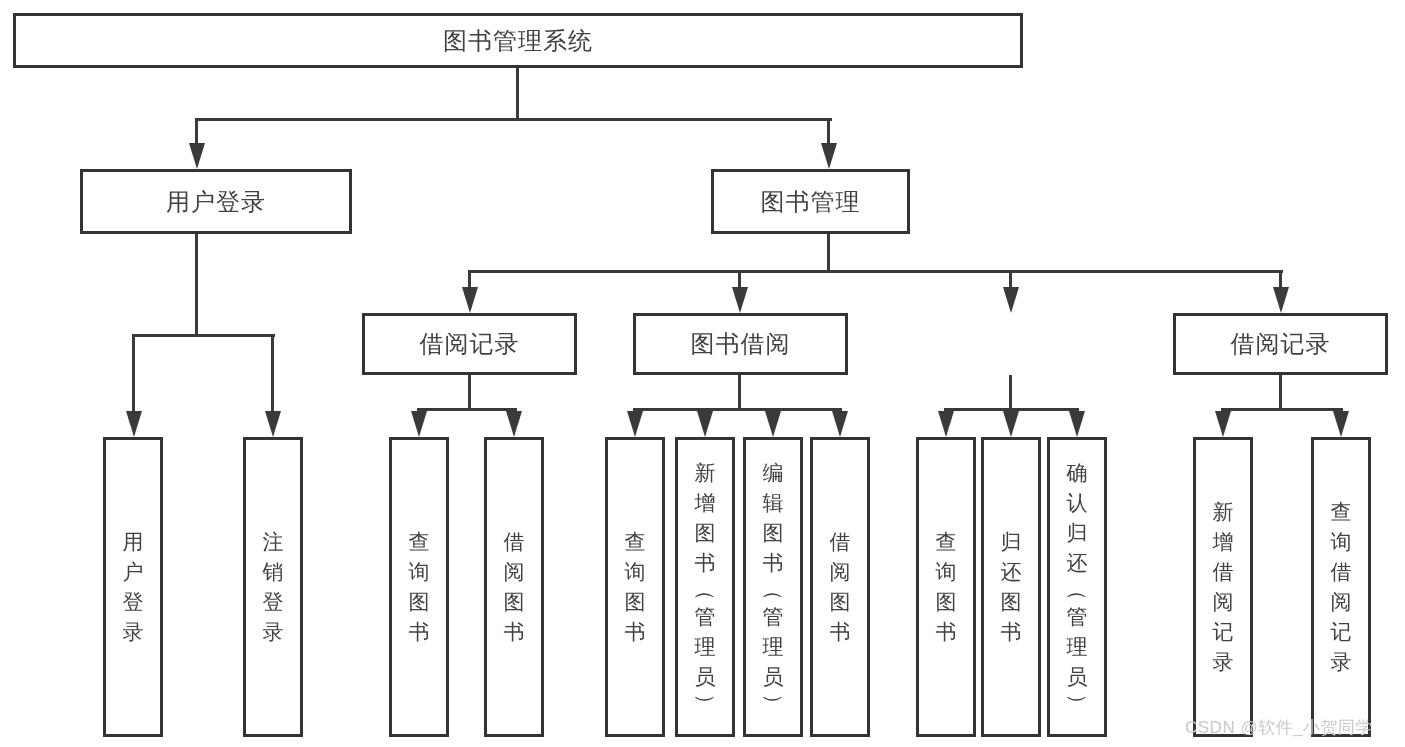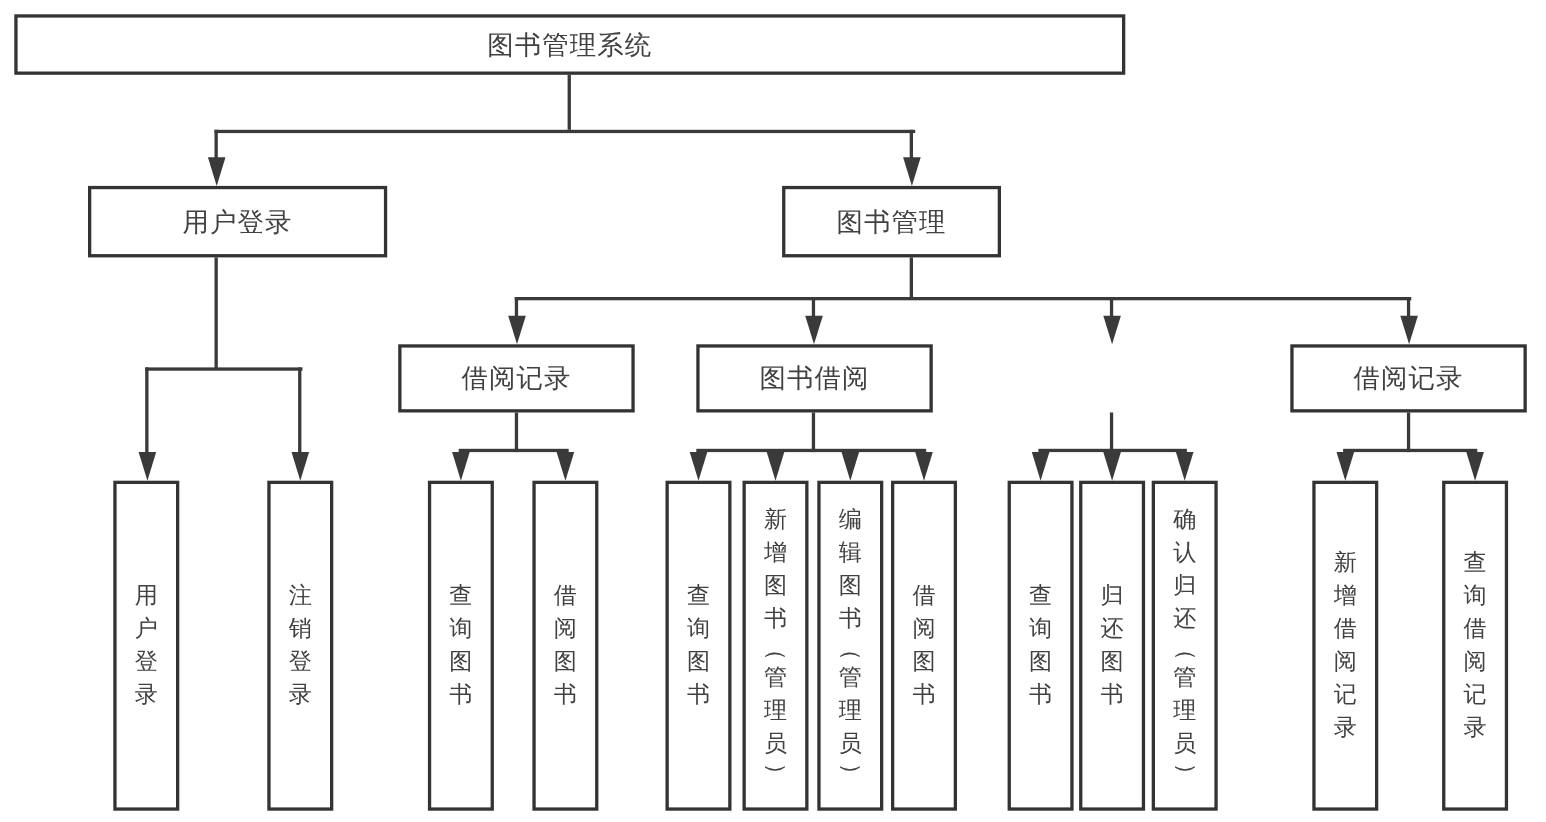--- a/index.html
+++ b/index.html
@@ -186,20 +186,21 @@
     <span class="vtext">
         <span class="ch">查</span>
         <span class="ch">询</span>
         <span class="ch">借</span>
         <span class="ch">阅</span>
         <span class="ch">记</span>
         <span class="ch">录</span>
       </span>
   </div>
 
+  <div class="watermark">CSDN @软件_小贺同学</div>
 <div class="line" style="left: 516px; top: 68px; width: 3px; height: 50px;"></div>
     <div class="line" style="left: 195px; top: 118px; width: 637px; height: 3px;"></div>
     <div class="line" style="left: 195px; top: 118px; width: 3px; height: 27px;"></div>
     <div class="line" style="left: 827px; top: 118px; width: 3px; height: 27px;"></div>
     <div class="line" style="left: 195px; top: 234px; width: 3px; height: 101px;"></div>
     <div class="line" style="left: 132px; top: 334px; width: 143px; height: 3px;"></div>
     <div class="line" style="left: 132px; top: 334px; width: 3px; height: 79px;"></div>
     <div class="line" style="left: 271px; top: 334px; width: 3px; height: 79px;"></div>
     <div class="line" style="left: 827px; top: 234px; width: 3px; height: 38px;"></div>
     <div class="line" style="left: 468px; top: 270px; width: 815px; height: 3px;"></div>

